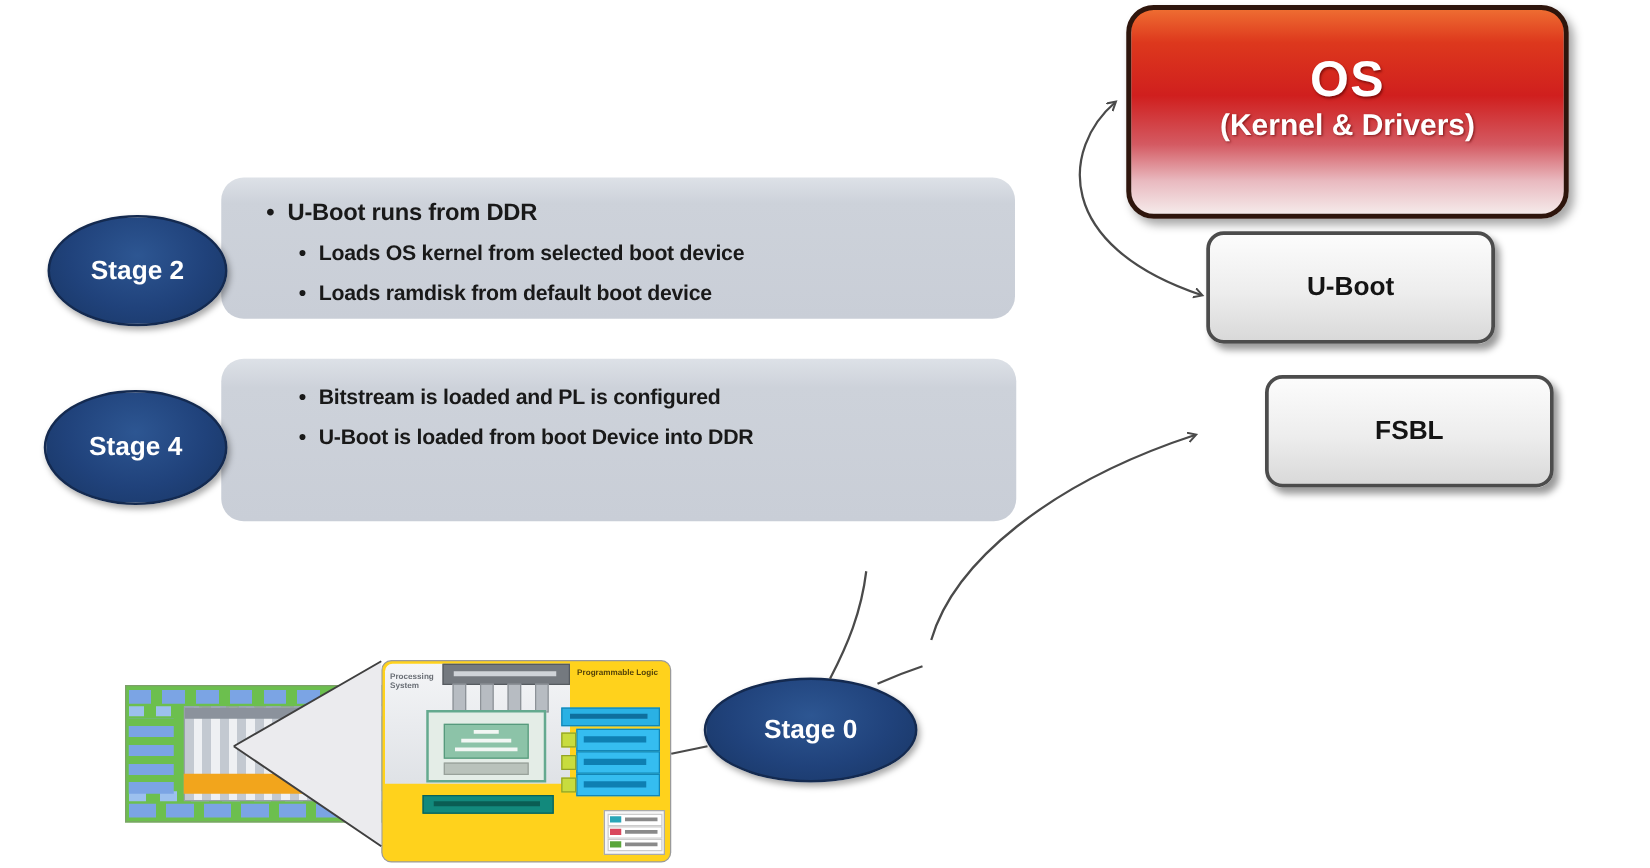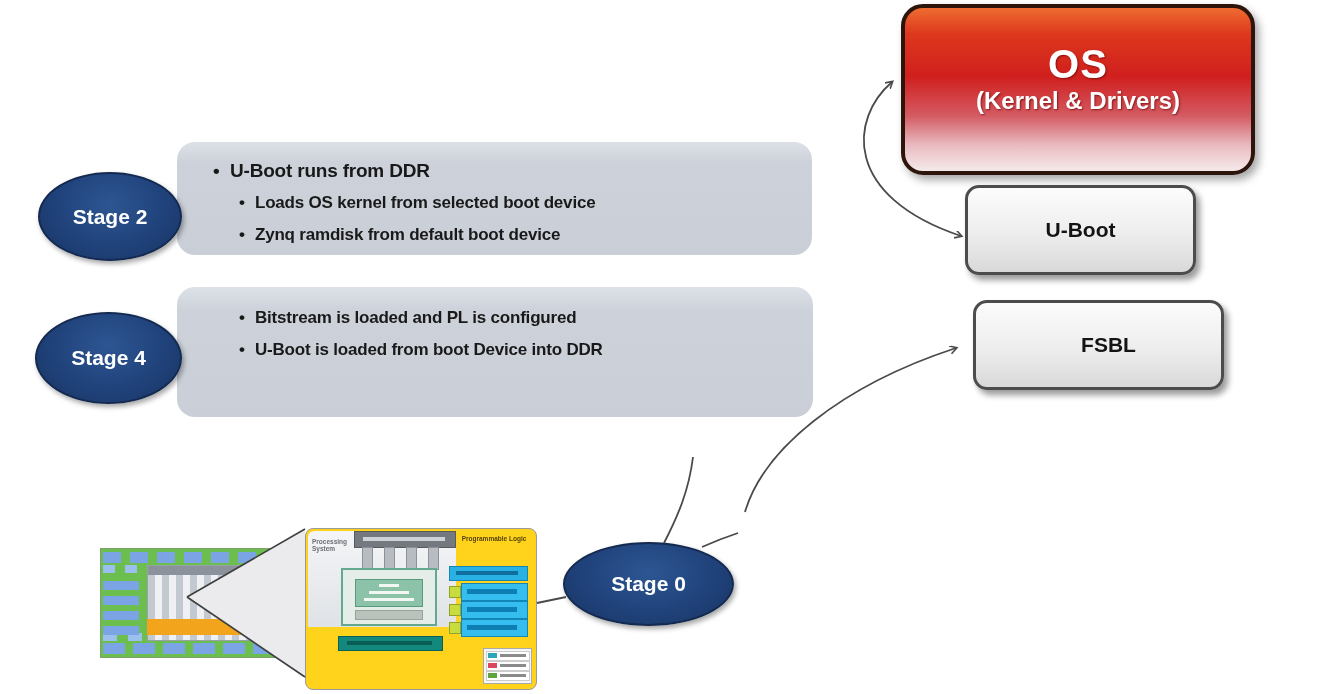--- a/index.html
+++ b/index.html
@@ -42,21 +42,21 @@
   .os-title{margin-top:34px;font-size:40px;font-weight:bold;letter-spacing:1px;
             text-shadow:1px 1px 2px rgba(90,0,0,0.65);}
   .os-sub{font-size:24px;font-weight:bold;text-shadow:1px 1px 2px rgba(90,0,0,0.65);}
 
   .sw-box{position:absolute;border:3px solid #4c4c4c;border-radius:14px;
      background:linear-gradient(180deg,#fcfcfc 0%,#ededed 55%,#d9d9d9 100%);
      box-shadow:4px 5px 6px rgba(0,0,0,0.4);
      display:flex;align-items:center;justify-content:center;
      font-size:21px;font-weight:bold;color:#141414;}
   #uboot-box{left:965px;top:185px;width:225px;height:84px;}
-  #fsbl-box{left:973px;top:300px;width:225px;height:84px;padding-left:20px;}
+  #fsbl-box{left:1012px;top:300px;width:225px;height:84px;}
 
   
   #chip-die{position:absolute;left:100px;top:548px;width:215px;height:108px;
             background:#6cbf4e;border:1px solid #7d9f6a;}
   #chip-die .strip{position:absolute;left:2px;width:209px;}
   .die-t1{top:3px;height:11px;background:repeating-linear-gradient(90deg,#7ba4e4 0 18px,rgba(0,0,0,0) 18px 27px);}
   .die-t2{top:16px;height:8px;background:repeating-linear-gradient(90deg,#9cc0ee 0 12px,rgba(0,0,0,0) 12px 22px);}
   .die-b1{bottom:3px;height:11px;background:repeating-linear-gradient(90deg,#7ba4e4 0 22px,rgba(0,0,0,0) 22px 30px);}
   .die-b2{bottom:16px;height:8px;background:repeating-linear-gradient(90deg,#9cc0ee 0 14px,rgba(0,0,0,0) 14px 25px);}
   #die-left{position:absolute;left:2px;top:26px;width:36px;height:60px;
@@ -105,21 +105,21 @@
 </style>
 </head>
 <body>
 
 <div id="canvas">
 
   <div class="info-box" id="stage2-box">
     <div class="box-content">
       <div class="b1">U-Boot runs from DDR</div>
       <div class="b2">Loads OS kernel from selected boot device</div>
-      <div class="b2">Zynq ramdisk from default boot device</div>
+      <div class="b2">Loads ramdisk from default boot device</div>
     </div>
   </div>
   <div class="stage-ellipse" id="stage2-el">
     <span>Stage 2</span>
   </div>
 
   <div class="info-box" id="stage1-box">
     <div class="box-content">
       <div class="b2">Bitstream is loaded and PL is configured</div>
       <div class="b2">U-Boot is loaded from boot Device into DDR</div>

